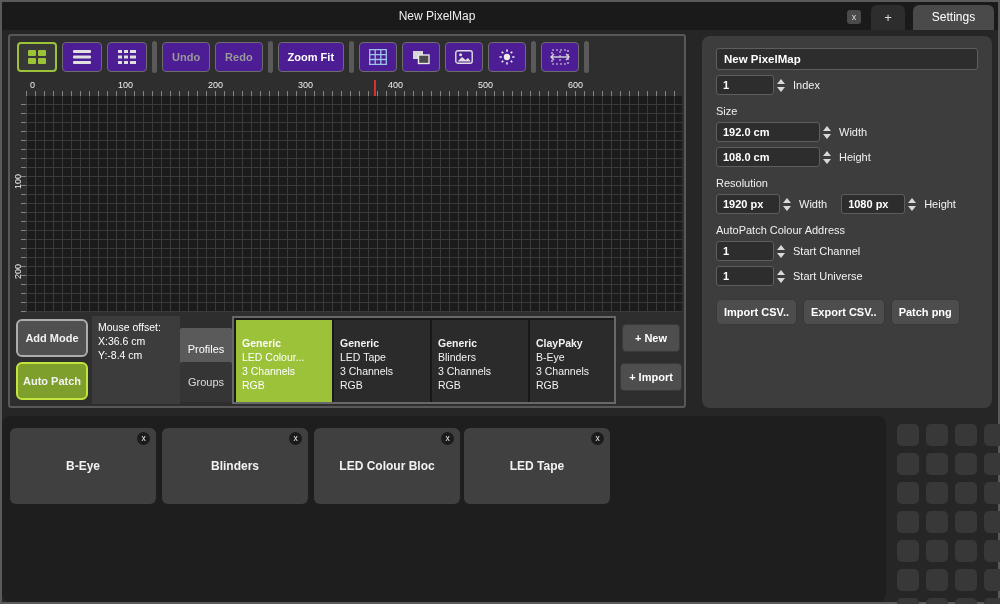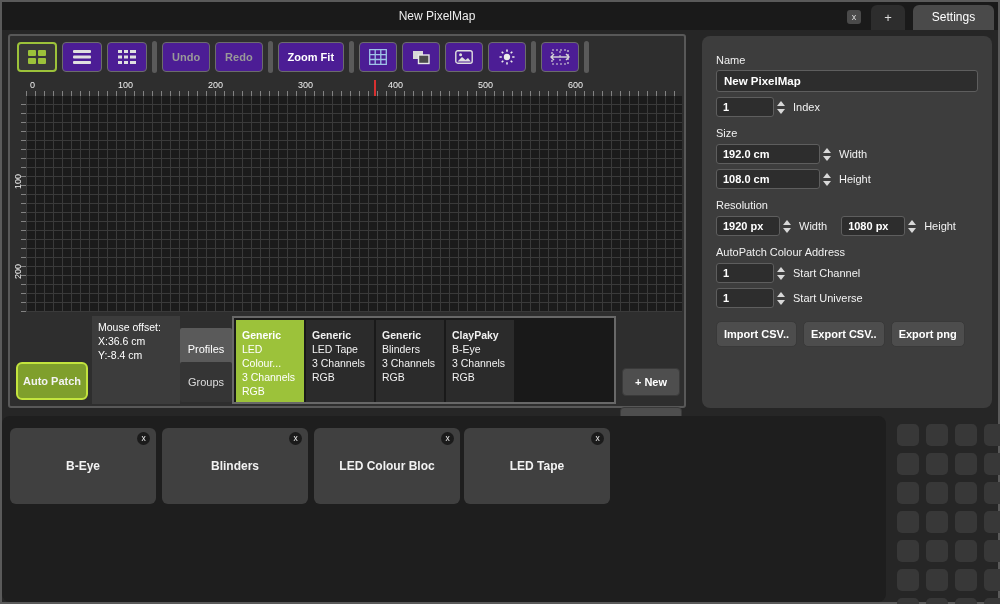--- a/index.html
+++ b/index.html
@@ -50,26 +50,26 @@
   .add-mode{top:3px;background:#505050;border:2px solid #adadad;}
   .auto-patch{top:46px;background:#7f9f2c;border:2px solid #c3e43e;}
   .mouse-panel{position:absolute;left:80px;top:0;width:88px;height:88px;background:#3c3c3c;box-sizing:border-box;
                padding:4px 6px;font-size:10.5px;line-height:14px;color:#fff;}
   .ptab{position:absolute;left:168px;width:52px;font-size:11px;display:flex;align-items:center;justify-content:center;
         cursor:pointer;border-radius:2px;box-sizing:border-box;}
   .ptab-profiles{top:12px;height:42px;background:#5a5a5a;color:#fff;}
   .ptab-groups{top:46px;height:40px;background:#353535;color:#ddd;}
   .cards-wrap{position:absolute;left:220px;top:0;width:384px;height:88px;background:#191919;border:2px solid #686868;
               box-sizing:border-box;display:flex;gap:2px;padding:2px;overflow:hidden;}
-  .pcard{flex:none;width:68px;height:110px;background:#2b2b2b;box-sizing:border-box;padding:8px 6px;
+  .pcard{flex:none;width:96px;height:110px;background:#2b2b2b;box-sizing:border-box;padding:16px 6px;
          font-size:10.5px;line-height:14px;cursor:pointer;}
   .pcard .maker{font-weight:bold;}
   .pcard.selected{background:var(--accent);color:#fff;}
   .side-btn{position:absolute;background:#4e4e4e;border:1px solid #3a3a3a;border-radius:4px;display:flex;align-items:center;
-            justify-content:center;font-size:11px;font-weight:bold;color:#fff;cursor:pointer;box-sizing:border-box;margin-top:44px;}
+            justify-content:center;font-size:11px;font-weight:bold;color:#fff;cursor:pointer;box-sizing:border-box;}
   .new-btn{left:610px;top:8px;width:58px;height:28px;}
   .import-btn{left:608px;top:47px;width:62px;height:28px;}
 
   
   .props{position:absolute;left:702px;top:36px;width:290px;height:372px;background:#3d3d3d;border-radius:8px;
          box-sizing:border-box;padding:8px 14px;overflow:hidden;}
   .props-title{text-align:center;font-size:12.5px;font-weight:bold;margin-top:4px;}
   .plabel-sec{font-size:11px;color:#f0f0f0;margin-top:10px;}
   .name-input{display:block;width:100%;height:22px;background:#2d2d2d;border:1px solid #5e5e5e;border-radius:3px;
               box-sizing:border-box;color:#fff;font-weight:bold;font-size:11.5px;padding:0 7px;margin-top:4px;
@@ -224,20 +224,21 @@
     </div>
     <div class="v-ruler">
       <span class="num" style="top:78px">100</span>
       <span class="num" style="top:168px">200</span>
       <div class="v-ticks"></div>
     </div>
 
     <div class="canvas"></div>
 
     <div class="bottom">
+      <div class="mode-btn add-mode">Add Mode</div>
       <div class="mode-btn auto-patch">Auto Patch</div>
 
       <div class="mouse-panel">
         <div>Mouse offset:</div>
         <div>X:36.6 cm</div>
         <div>Y:-8.4 cm</div>
       </div>
 
       <div class="ptab ptab-profiles">Profiles</div>
       <div class="ptab ptab-groups">Groups</div>
@@ -269,21 +270,20 @@
         </div>
       </div>
 
       <div class="side-btn new-btn">+ New</div>
       <div class="side-btn import-btn">+ Import</div>
     </div>
   </div>
 
   <div class="props">
 
-    <div class="plabel-sec">Name</div>
     <input class="name-input" value="New PixelMap" style="">
 
     <div class="prow">
       <div class="spin w58">
         <div class="val">1</div>
         <div class="stepper">
             <div class="up"></div>
             <div class="down"></div>
           </div>
       </div>
@@ -350,21 +350,21 @@
             <div class="up"></div>
             <div class="down"></div>
           </div>
       </div>
       <div class="plabel">Start Universe</div>
     </div>
 
     <div class="btn-row">
       <div class="pbtn">Import CSV..</div>
       <div class="pbtn">Export CSV..</div>
-      <div class="pbtn">Export png</div>
+      <div class="pbtn">Patch png</div>
     </div>
   </div>
 
   <div class="tray">
     <div class="tray-card tc0">
       <span>B-Eye</span>
       <div class="tray-close">x</div>
     </div>
     <div class="tray-card tc1">
       <span>Blinders</span>

